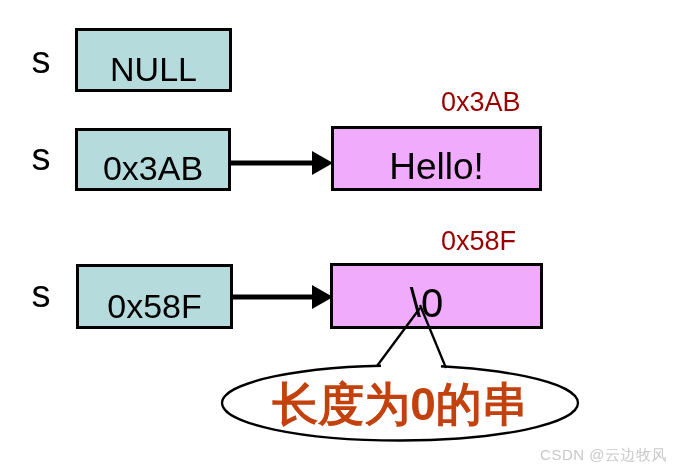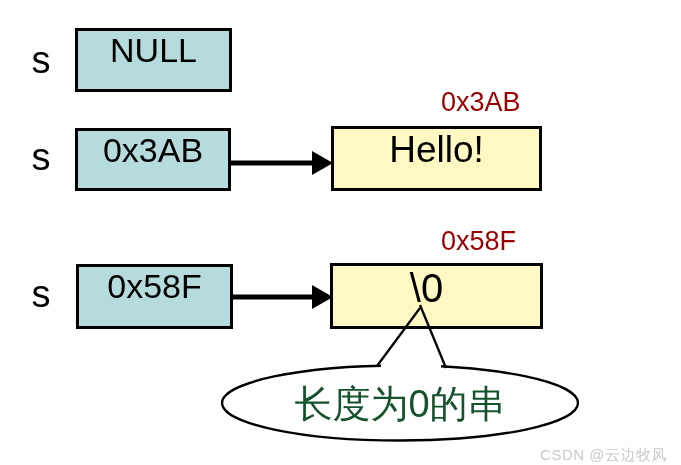--- a/index.html
+++ b/index.html
@@ -6,35 +6,35 @@
   .stage {
     position:relative; width:681px; height:465px; background:#ffffff;
     font-family:"Liberation Sans","DejaVu Sans",sans-serif; overflow:hidden;
   }
   .s-label {
     position:absolute; left:24px; width:34px; text-align:center;
     font-size:38px; line-height:38px; color:#000; z-index:2;
   }
   .vbox, .sbox {
     position:absolute; box-sizing:border-box; display:flex;
-    align-items:flex-start; justify-content:center;
+    align-items:flex-end; justify-content:center;
     border:3px solid #000; color:#000; z-index:1;
   }
   .vbox { background:#B6DBDC; font-size:34px; }
-  .sbox { background:#fef9c3; font-size:37px; }
+  .sbox { background:#f0abfc; font-size:37px; }
   .addr {
     position:absolute; font-size:27px; line-height:30px; color:#990000; z-index:2;
   }
   .overlay {
     position:absolute; left:0; top:0; width:681px; height:465px;
     z-index:5; pointer-events:none;
   }
   .callout-text {
     position:absolute; left:260px; top:384px; width:280px; text-align:center;
-    font-size:38px; line-height:40px; color:#14532d; z-index:6; white-space:nowrap;
+    font-size:46px; line-height:40px; color:#c2410c; z-index:6; white-space:nowrap;font-weight:bold;
   }
   .watermark {
     position:absolute; right:14px; top:446px; font-size:15px;
     color:#C9C9C9; letter-spacing:0.5px; z-index:6;
   }
   .nul-shift { position:relative; left:-10px; font-size:40px; }
 </style>
 </head>
 <body>
 

